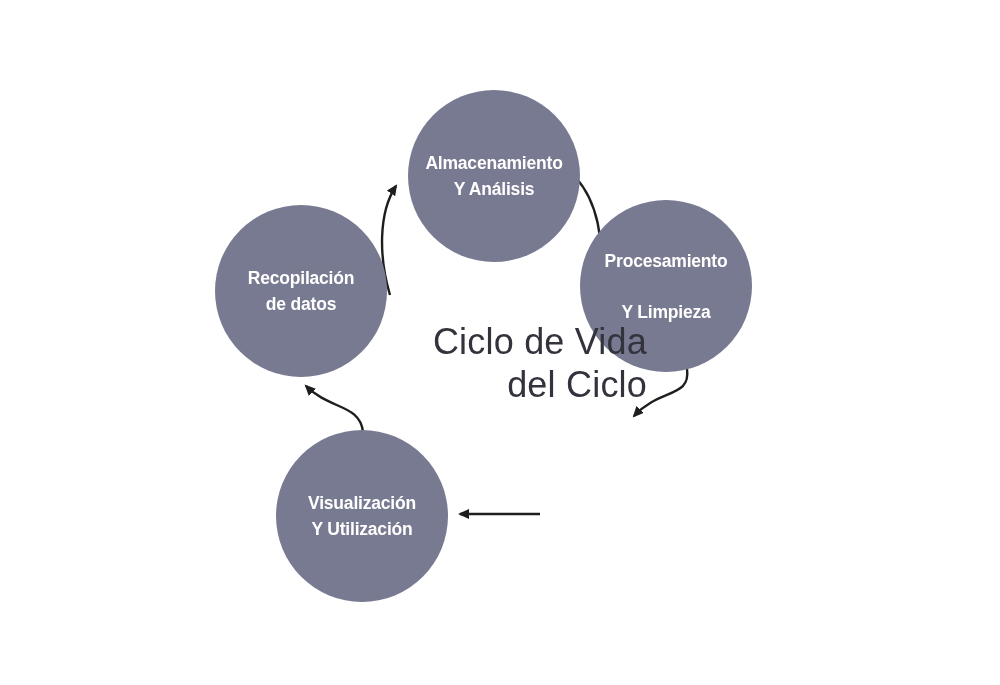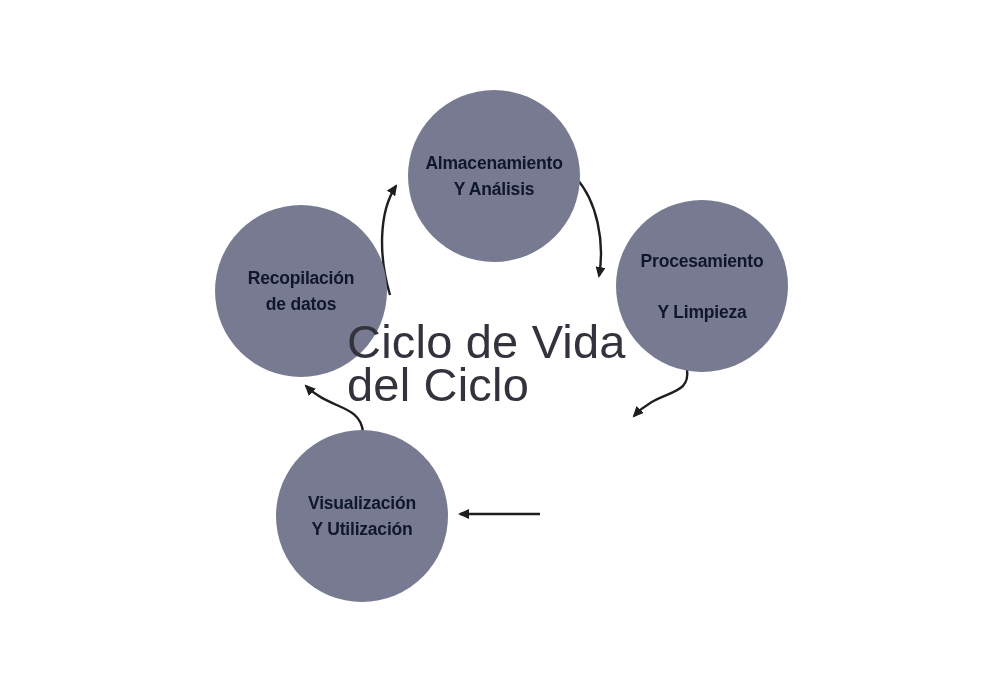--- a/index.html
+++ b/index.html
@@ -30,40 +30,40 @@
     border-radius: 50%;
     background: #787a91;
     display: flex;
     flex-direction: column;
     align-items: center;
     justify-content: center;
     text-align: center;
   }
   .node-line {
     display: block;
-    color: #0f172a;
+    color: #ffffff;
     font-size: 17.5px;
     font-weight: 700;
     line-height: 26px;
     letter-spacing: -0.2px;
     white-space: nowrap;
   }
   .node--almacenamiento { left: 408px; top: 90px; }
-  .node--procesamiento  { left: 616px; top: 200px; gap: 25px; }
+  .node--procesamiento  { left: 580px; top: 200px; gap: 25px; }
   .node--analisis       { left: 542px; top: 428px; }
   .node--visualizacion  { left: 276px; top: 430px; }
   .node--recopilacion   { left: 215px; top: 205px; }
   .diagram-title {
     position: absolute;
     left: 347px;
     top: 320px;
     width: 300px;
-    text-align: left;
+    text-align: right;
     color: #33333e;
-    font-size: 47px;
+    font-size: 36px;
     font-weight: 400;
     line-height: 43px;
     letter-spacing: 0.2px;
   }
   .diagram-title .title-line { display: block; }
 </style>
 </head>
 <body>
 
 <div class="canvas">

